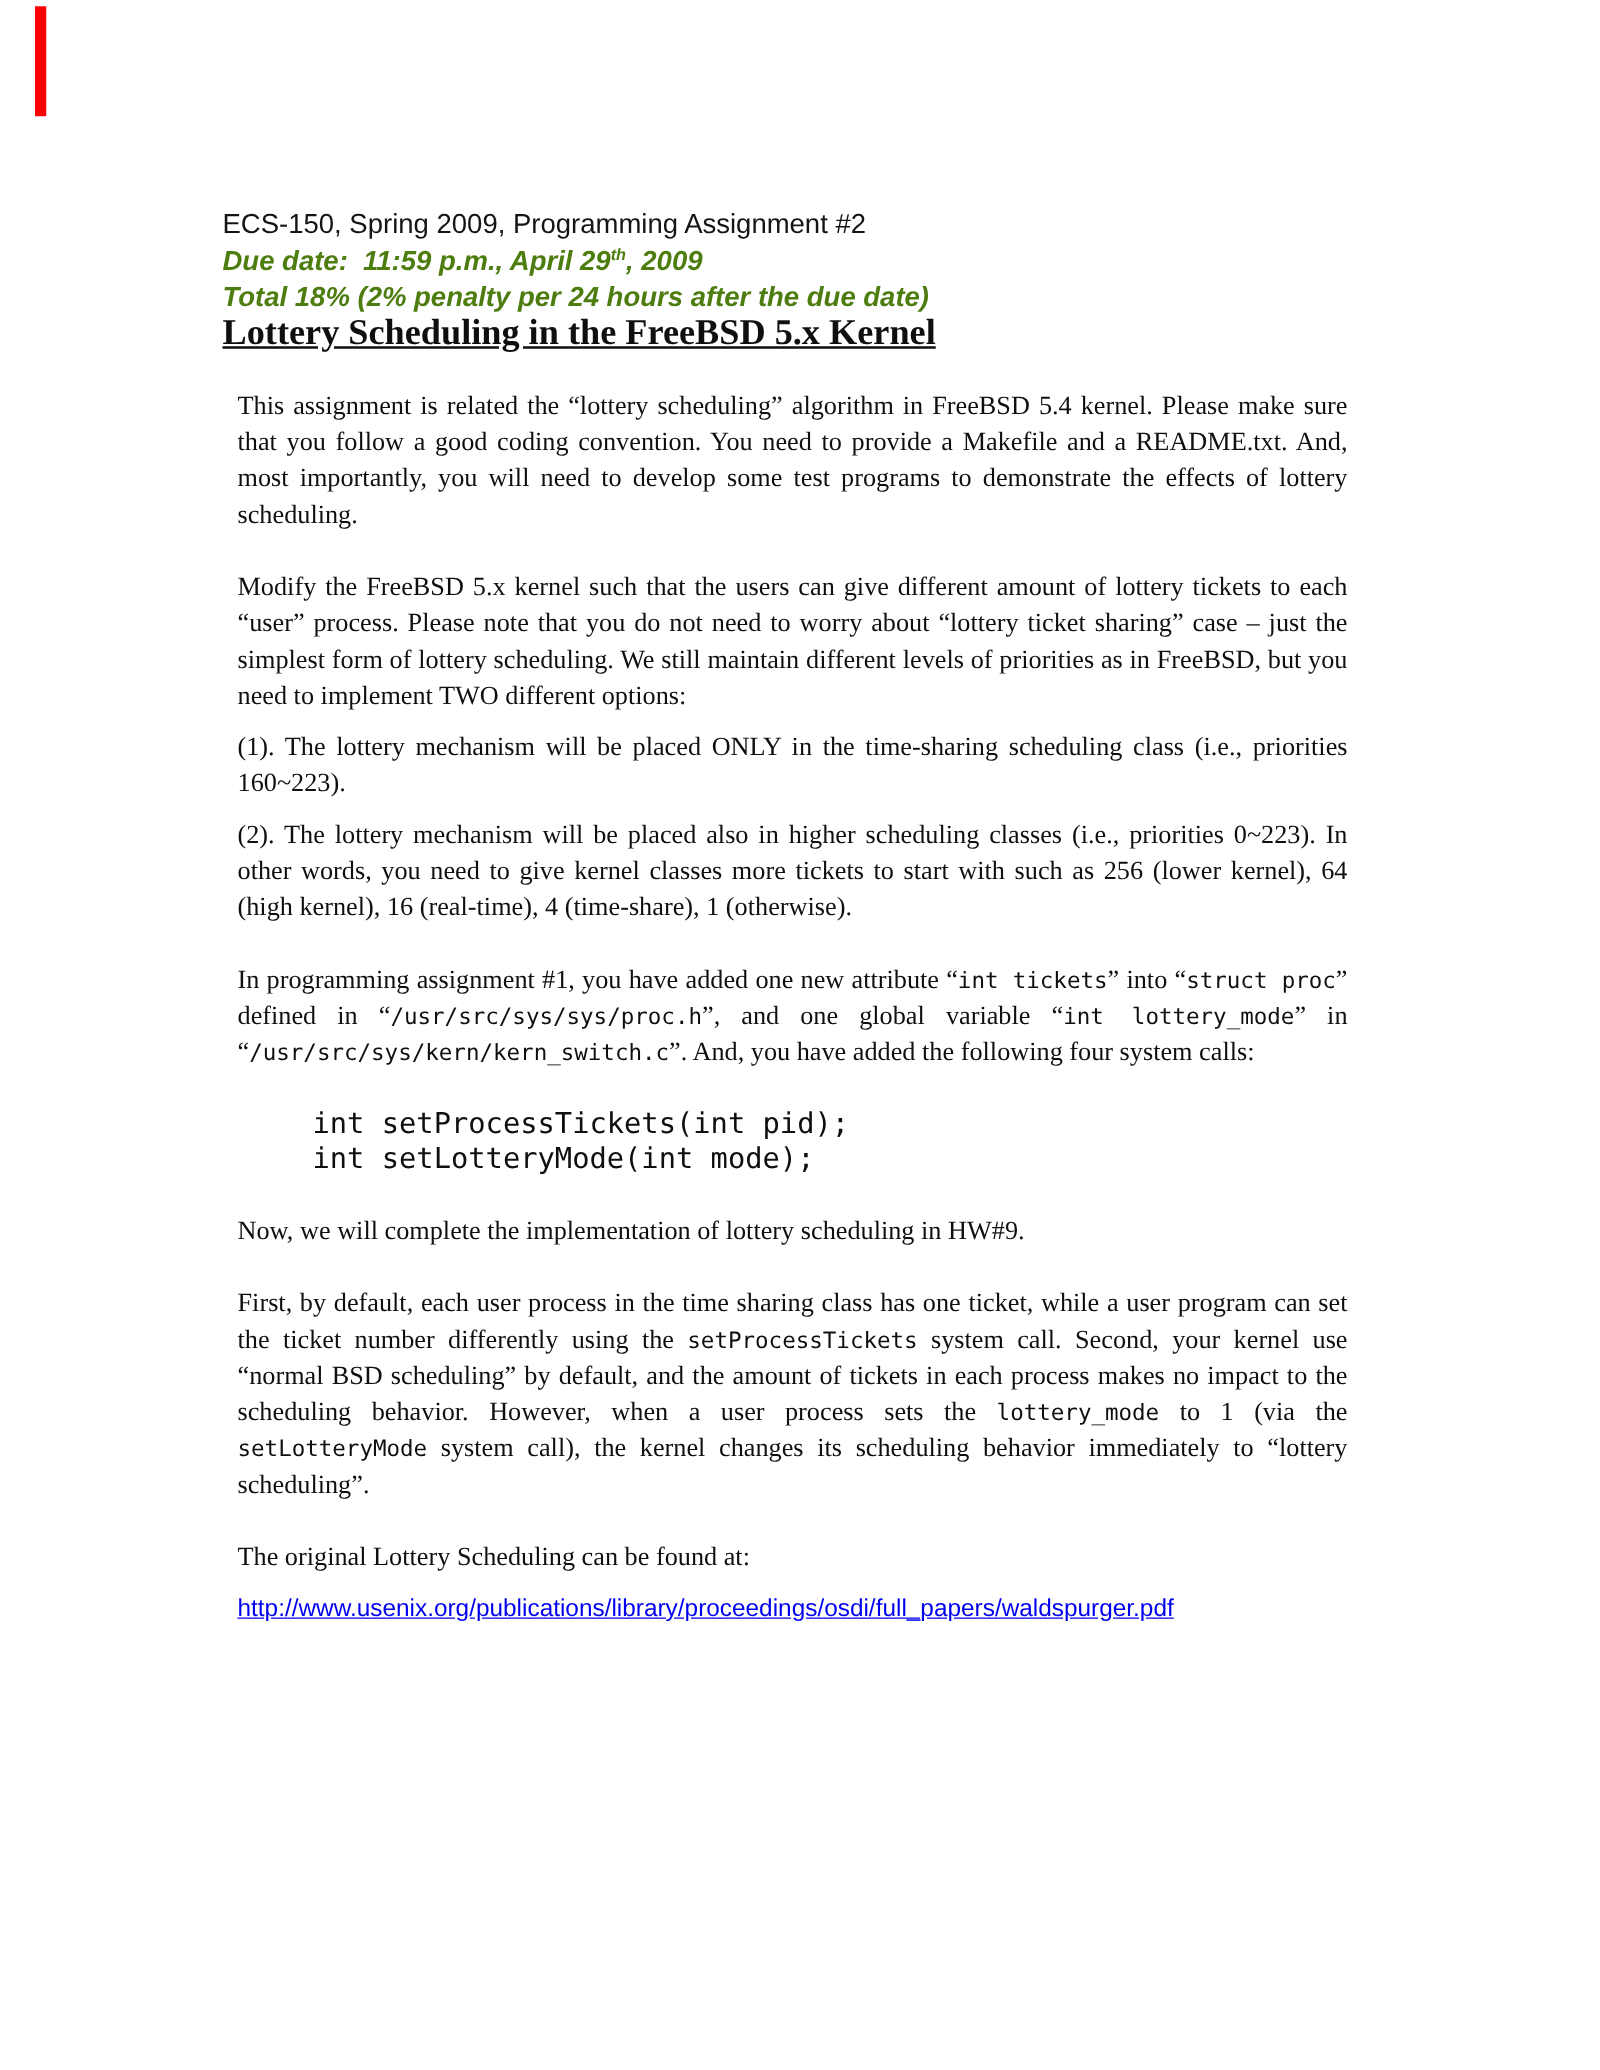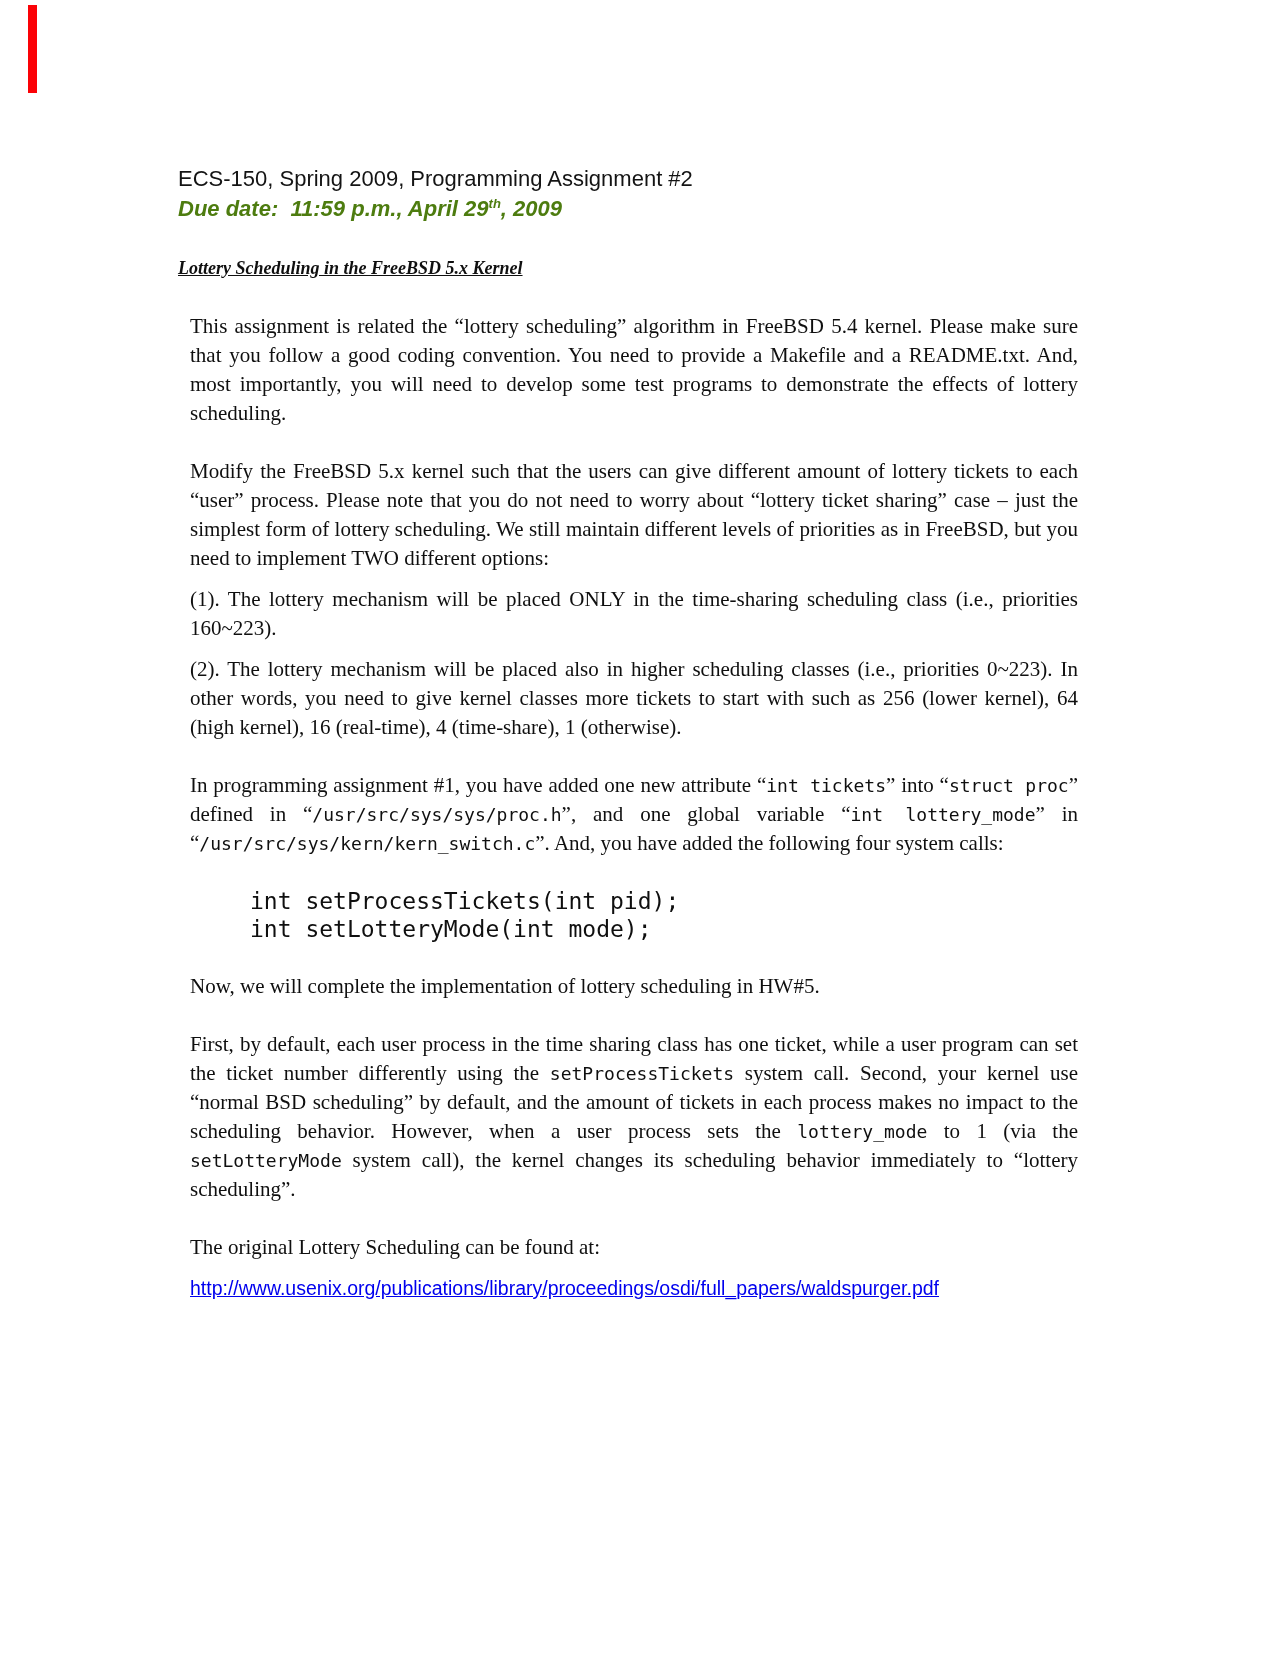--- a/index.html
+++ b/index.html
@@ -40,26 +40,24 @@
     line-height: 29px;
     font-weight: 700;
     font-style: italic;
     color: #4d7c0f;
   }
   .hdr-line2 sup {
     font-size: 13px;
     line-height: 0;
   }
   .doc-title {
-    margin-top: 31px;
     font-family: "Liberation Serif", serif;
-    font-size: 18px;
+    font-size: 29px;
     line-height: 29px;
     font-weight: 700;
-    font-style: italic;
     text-decoration: underline;
     color: #0f0f0f;
   }
   .body-p {
     margin: 12px;
     font-family: "Liberation Serif", serif;
     font-size: 21px;
     line-height: 29px;
     text-align: justify;
     color: #0f0f0f;
@@ -87,31 +85,32 @@
   }
 </style>
 </head>
 <body>
 
 <div class="red-marker"></div>
 
 <div class="page">
   <div class="hdr-line1">ECS-150, Spring 2009, Programming Assignment #2</div>
   <div class="hdr-line2"><span>Due date:&nbsp; 11:59 p.m., April 29</span><sup>th</sup><span>, 2009</span></div>
+  <div class="hdr-line3">Total 18% (2% penalty per 24 hours after the due date)</div>
 
   <div class="doc-title">Lottery Scheduling in the FreeBSD 5.x Kernel</div>
 
   <div>
       <p class="body-p gap"><span>This assignment is related the “lottery scheduling” algorithm in FreeBSD 5.4 kernel. Please make sure that you follow a good coding convention. You need to provide a Makefile and a README.txt. And, most importantly, you will need to develop some test programs to demonstrate the effects of lottery scheduling.</span></p>
       <p class="body-p gap"><span>Modify the FreeBSD 5.x kernel such that the users can give different amount of lottery tickets to each “user” process. Please note that you do not need to worry about “lottery ticket sharing” case – just the simplest form of lottery scheduling. We still maintain different levels of priorities as in FreeBSD, but you need to implement TWO different options:</span></p>
       <p class="body-p"><span>(1). The lottery mechanism will be placed ONLY in the time-sharing scheduling class (i.e., priorities 160~223).</span></p>
       <p class="body-p"><span>(2). The lottery mechanism will be placed also in higher scheduling classes (i.e., priorities 0~223). In other words, you need to give kernel classes more tickets to start with such as 256 (lower kernel), 64 (high kernel), 16 (real-time), 4 (time-share), 1 (otherwise).</span></p>
       <p class="body-p gap"><span>In programming assignment #1, you have added one new attribute “</span><span class="mono">int tickets</span><span>” into “</span><span class="mono">struct proc</span><span>” defined in “</span><span class="mono">/usr/src/sys/sys/proc.h</span><span>”, and one global variable “</span><span class="mono">int lottery_mode</span><span>” in “</span><span class="mono">/usr/src/sys/kern/kern_switch.c</span><span>”. And, you have added the following four system calls:</span></p>
       <div class="code-block">
         <div>int setProcessTickets(int pid);</div>
         <div>int setLotteryMode(int mode);</div>
       </div>
-      <p class="body-p gap"><span>Now, we will complete the implementation of lottery scheduling in HW#5.</span></p>
+      <p class="body-p gap"><span>Now, we will complete the implementation of lottery scheduling in HW#9.</span></p>
       <p class="body-p gap"><span>First, by default, each user process in the time sharing class has one ticket, while a user program can set the ticket number differently using the </span><span class="mono">setProcessTickets</span><span> system call. Second, your kernel use “normal BSD scheduling” by default, and the amount of tickets in each process makes no impact to the scheduling behavior. However, when a user process sets the </span><span class="mono">lottery_mode</span><span> to 1 (via the </span><span class="mono">setLotteryMode</span><span> system call), the kernel changes its scheduling behavior immediately to “lottery scheduling”.</span></p>
       <p class="body-p gap"><span>The original Lottery Scheduling can be found at:</span></p>
       <p class="body-p"><a class="doc-link" href="#">http://www.usenix.org/publications/library/proceedings/osdi/full_papers/waldspurger.pdf</a></p>
     </div>
 </div>
 
 </body></html>

